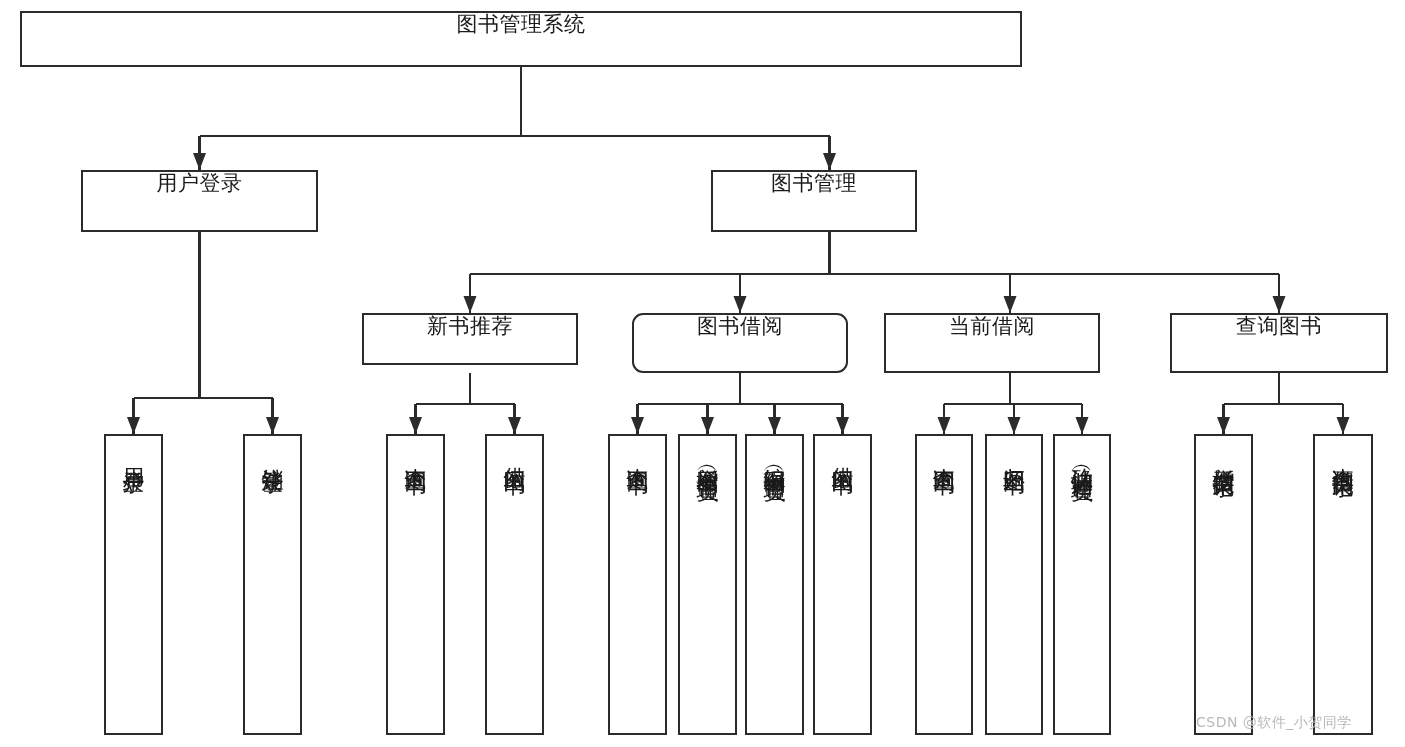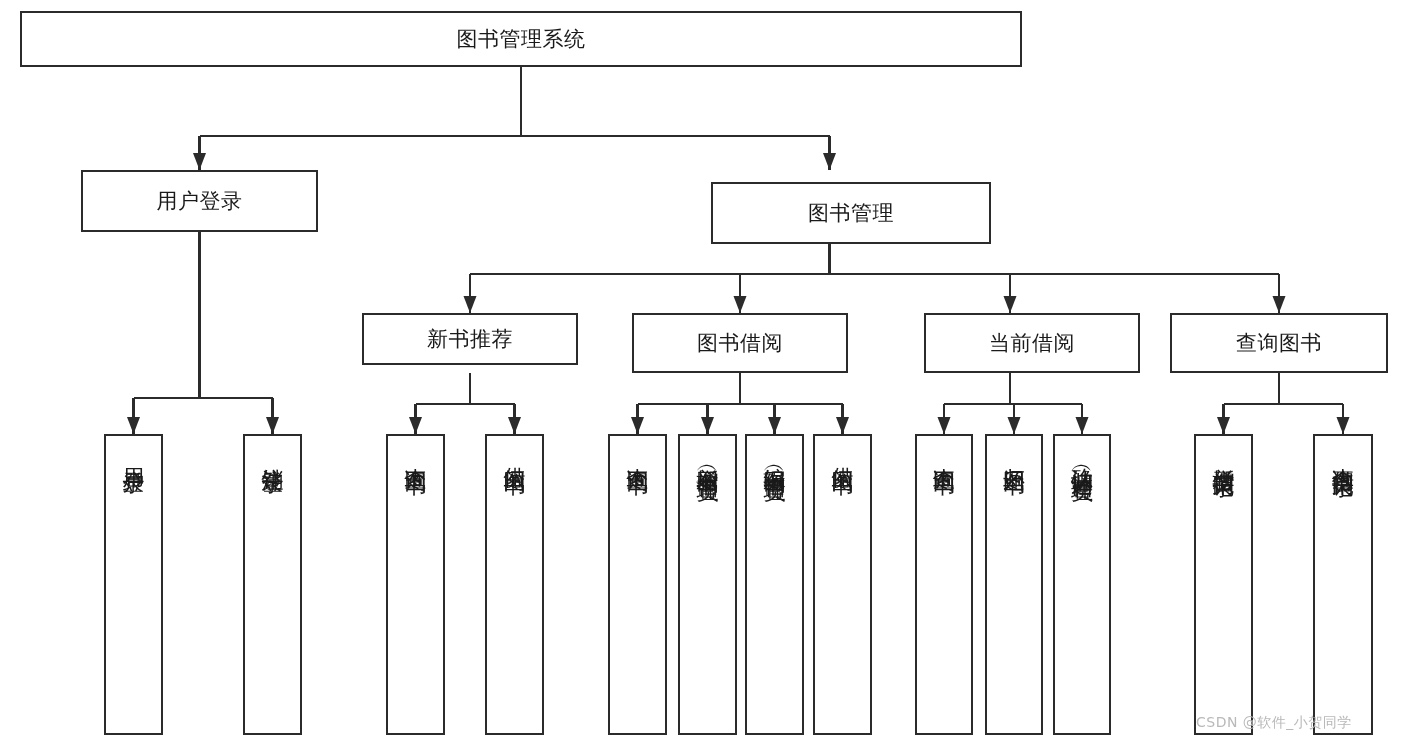--- a/index.html
+++ b/index.html
@@ -25,21 +25,21 @@
     width: 1405px;
     height: 747px;
     pointer-events: none;
   }
   .node {
     position: absolute;
     box-sizing: border-box;
     background: #ffffff;
     border: 2px solid #2b2b2b;
     display: flex;
-    align-items: center;
+    align-items: flex-start;
     justify-content: center;
     color: #1a1a1a;
     z-index: 3;
   }
   .node-label {
     display: block;
     text-align: center;
     line-height: 1.08;
     white-space: pre;
   }
@@ -130,31 +130,31 @@
       <path d="M 1336.5 417 L 1343 434 L 1349.5 417 Z" fill="#2b2b2b"></path>
     </svg>
 
   <div class="node h" style="left: 20px; top: 11px; width: 1002px; height: 56px;">
     <span class="node-label">图书管理系统</span>
   </div>
 
   <div class="node h" style="left: 81px; top: 170px; width: 237px; height: 62px;">
     <span class="node-label">用户登录</span>
   </div>
-  <div class="node h" style="left: 711px; top: 182px; width: 280px; height: 62px;">
+  <div class="node h" style="left: 711px; top: 170px; width: 206px; height: 62px;">
     <span class="node-label">图书管理</span>
   </div>
 
   <div class="node h" style="left: 362px; top: 313px; width: 216px; height: 52px;">
     <span class="node-label">新书推荐</span>
   </div>
-  <div class="node h" style="left: 632px; top: 313px; width: 216px; height: 60px;">
+  <div class="node h" style="left: 632px; top: 313px; width: 216px; height: 60px; border-radius: 11px;">
     <span class="node-label">图书借阅</span>
   </div>
-  <div class="node h" style="left: 924px; top: 313px; width: 216px; height: 60px;">
+  <div class="node h" style="left: 884px; top: 313px; width: 216px; height: 60px;">
     <span class="node-label">当前借阅</span>
   </div>
   <div class="node h" style="left: 1170px; top: 313px; width: 218px; height: 60px;">
     <span class="node-label">查询图书</span>
   </div>
 
   <div class="node v" style="left: 104px; top: 434px; width: 59px; height: 301px;">
     <span class="node-label">用户登录</span>
   </div>
   <div class="node v" style="left: 243px; top: 434px; width: 59px; height: 301px;">

